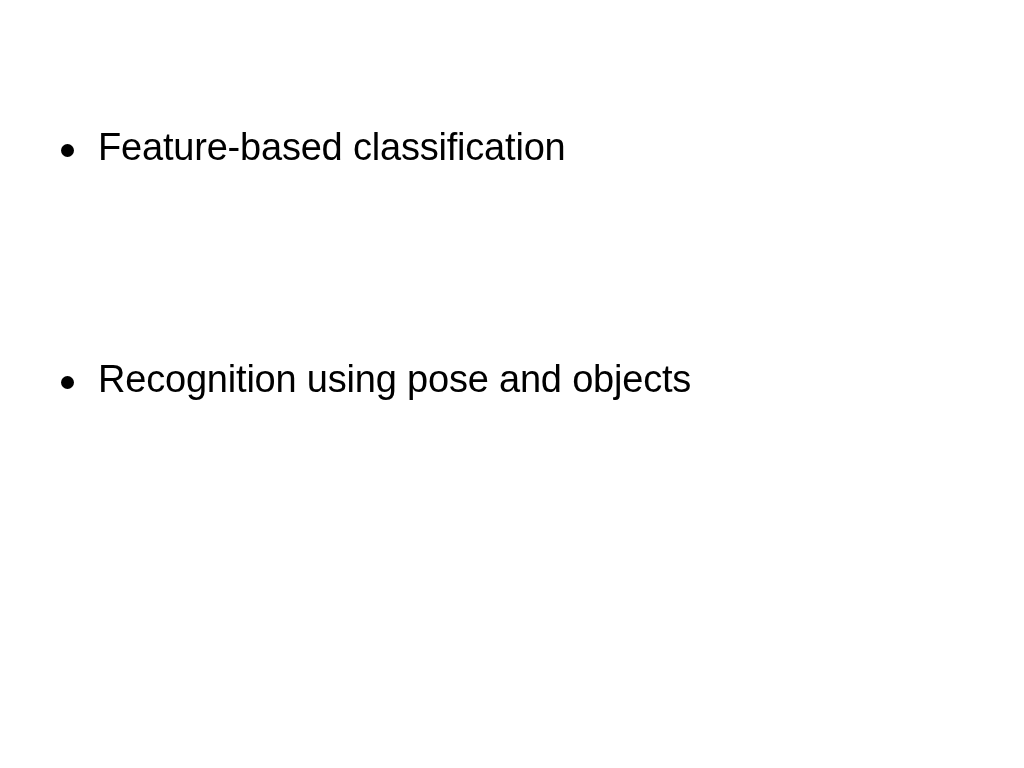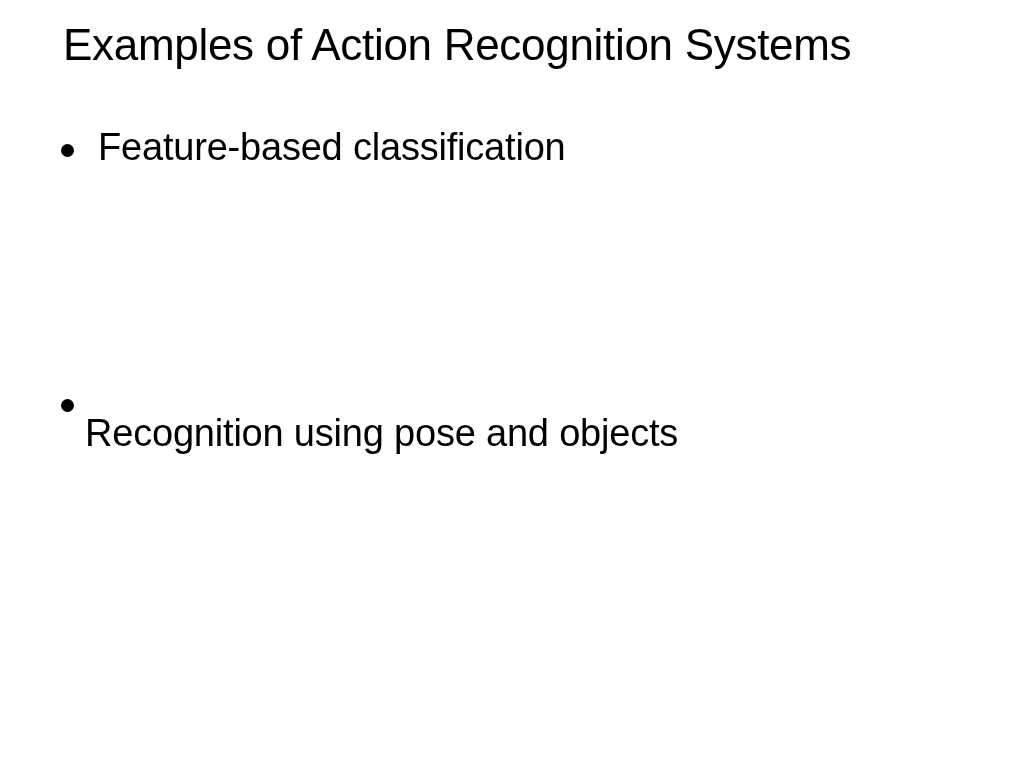--- a/index.html
+++ b/index.html
@@ -32,21 +32,21 @@
     white-space: nowrap;
   }
   .bullet-row {
     position: absolute;
     left: 61px;
     display: flex;
     align-items: flex-start;
     white-space: nowrap;
   }
   .bullet-row.first  { top: 126px; }
-  .bullet-row.second { top: 381px; flex-direction: column; }
+  .bullet-row.second { top: 358px; }
   .bullet-dot {
     display: inline-block;
     width: 13px;
     height: 13px;
     margin-top: 18px;
     border-radius: 50%;
     background: #000000;
     flex: 0 0 auto;
   }
   .bullet-text {
@@ -56,21 +56,20 @@
     line-height: 1.15;
     letter-spacing: -0.2px;
     color: #000000;
   }
 </style>
 </head>
 <body>
 
 <div class="slide">
 
-  <h1 class="slide-title">Examples of Action Recognition Systems</h1>
 
   <div class="bullet-row first">
     <span class="bullet-dot"></span>
     <span class="bullet-text">Feature-based classification</span>
   </div>
 
   <div class="bullet-row second">
     <span class="bullet-dot"></span>
     <span class="bullet-text">Recognition using pose and objects</span>
   </div>

